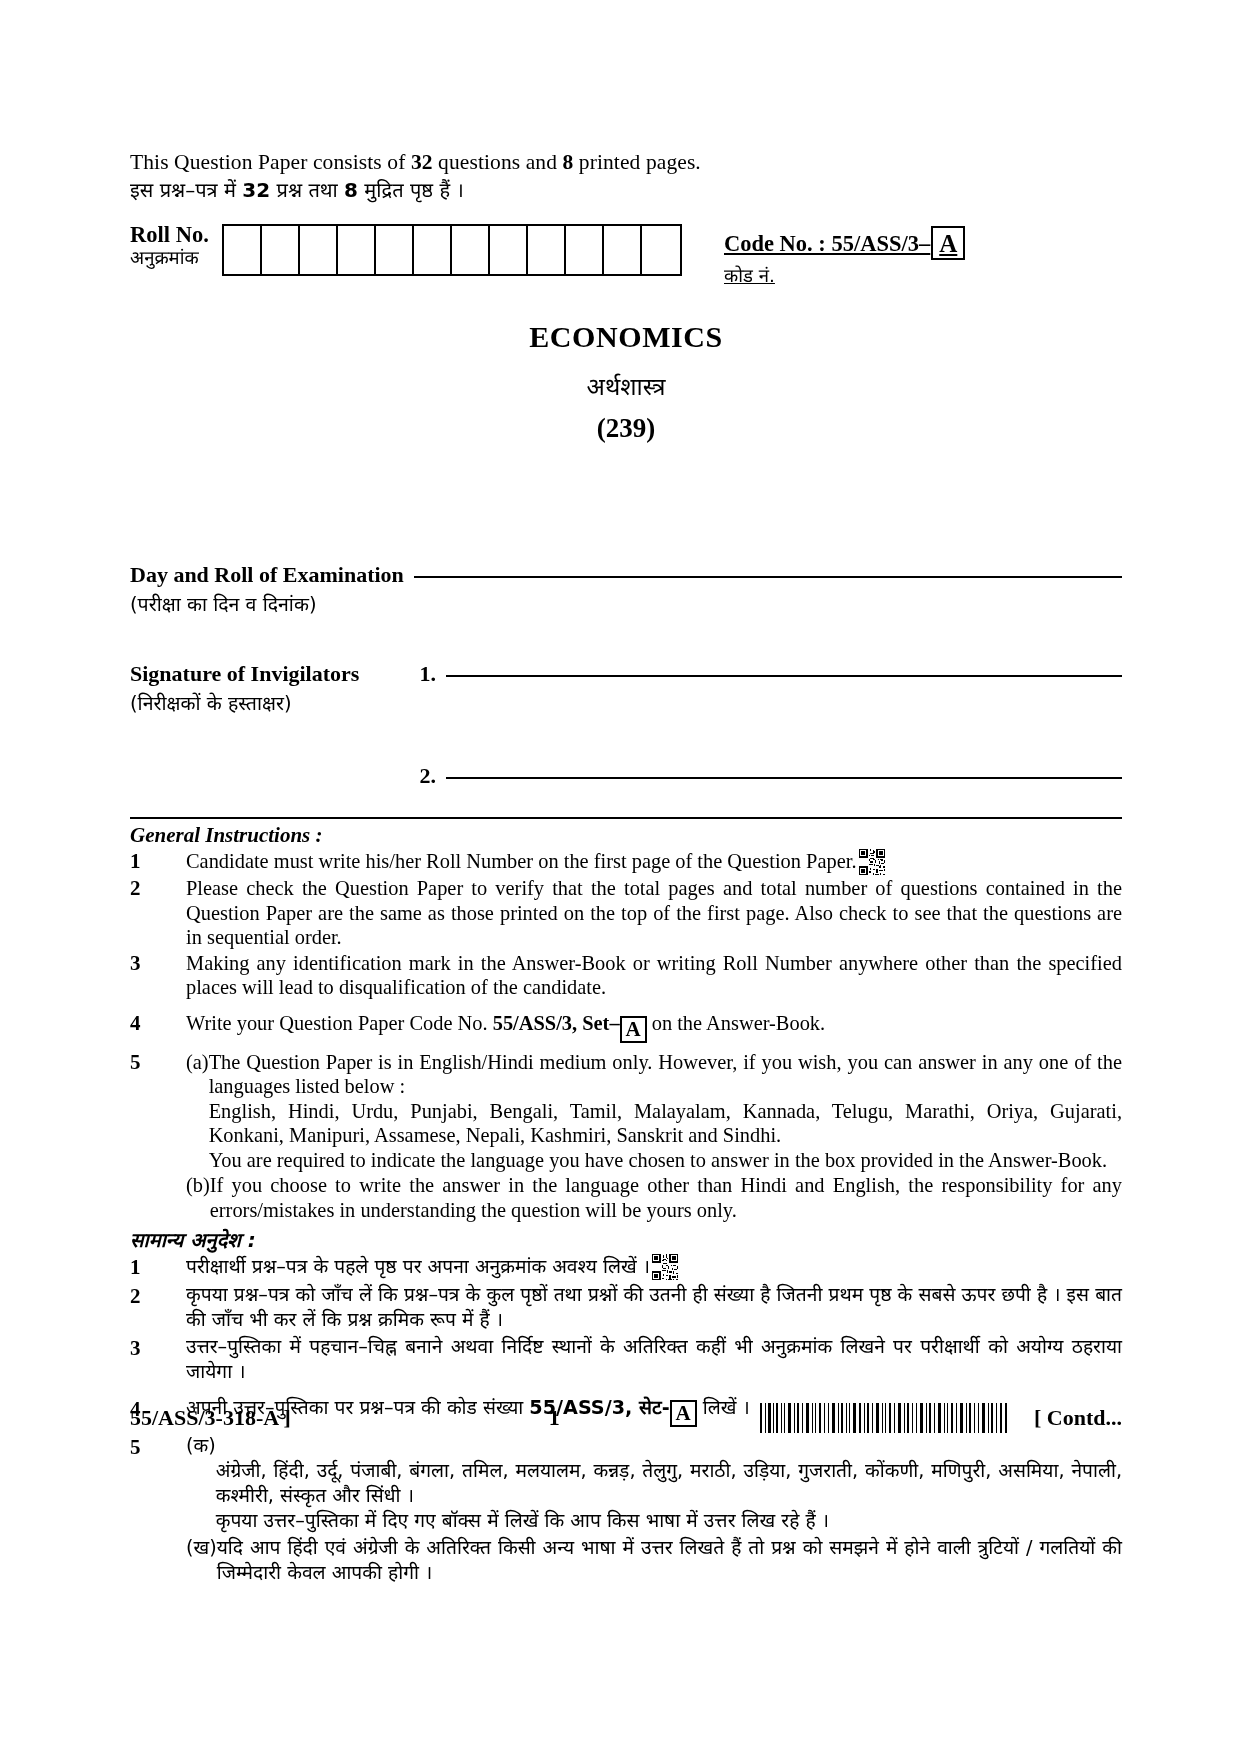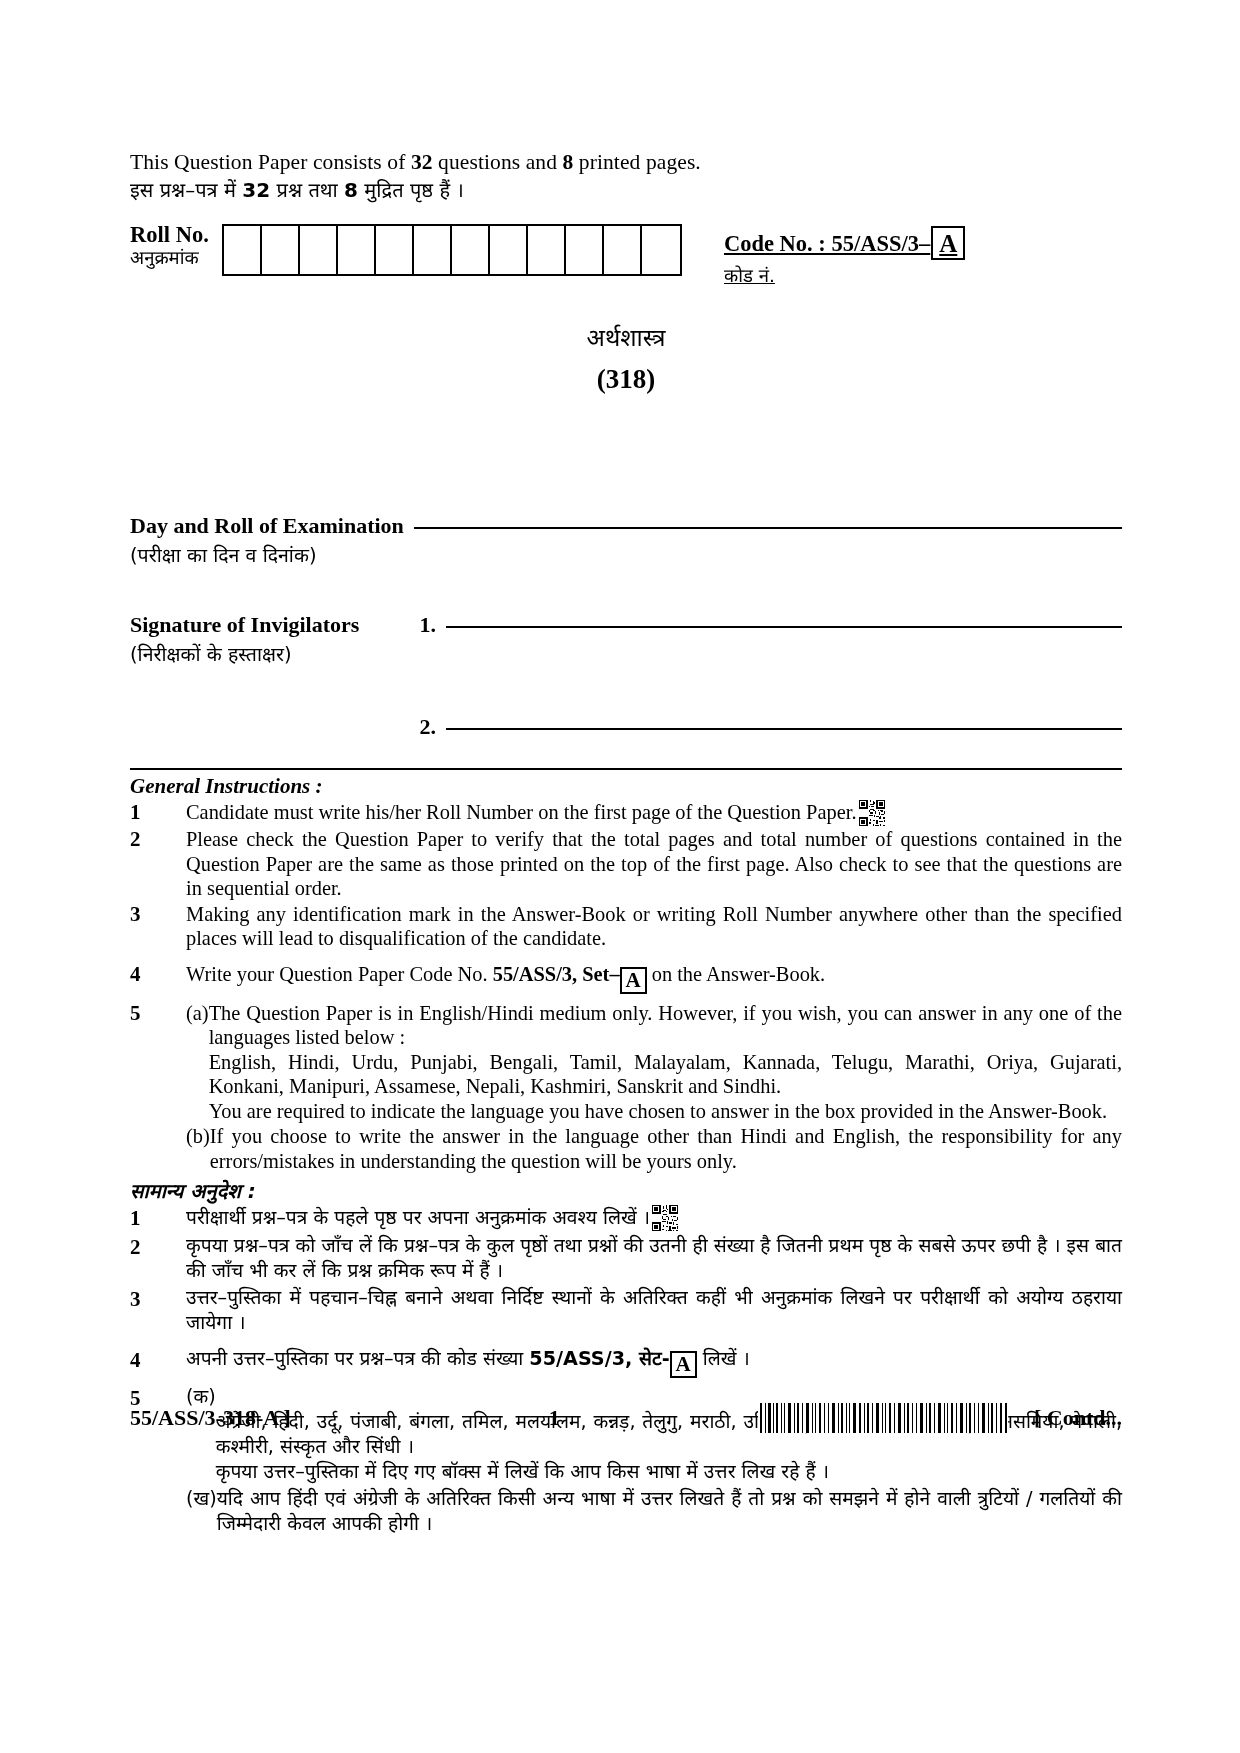--- a/index.html
+++ b/index.html
@@ -114,21 +114,21 @@
     margin-top: 40px;
   }
   .t-en {
     font-weight: bold;
     font-size: 30px;
     letter-spacing: 0.6px;
   }
   .t-hi {
     font-size: 24px;
     font-family: "DejaVu Sans", "Liberation Sans", sans-serif;
-    margin-top: 2px;
+    margin-top: 15px;
   }
   .t-code {
     font-weight: bold;
     font-size: 27px;
     margin-top: 11px;
   }
 
   
   .fields { margin-top: 118px; }
   .field-row {
@@ -292,22 +292,23 @@
     <div class="codewrap">
       <div class="code-en">
         <span>Code No. : 55/ASS/3–</span>
           <span class="setbox">A</span>
       </div>
       <div class="code-hi">कोड नं.</div>
     </div>
   </div>
 
   <div class="title-block">
+    <div class="t-en">ECONOMICS</div>
     <div class="t-hi">अर्थशास्त्र</div>
-    <div class="t-code">(318)</div>
+    <div class="t-code">(239)</div>
   </div>
 
   <div class="fields">
     <div class="field-row">
       <span class="field-label">Day and Roll of Examination</span>
       <span class="rule"></span>
     </div>
     <div class="field-hi">(परीक्षा का दिन व दिनांक)</div>
 
     <div class="field-row sig1">

